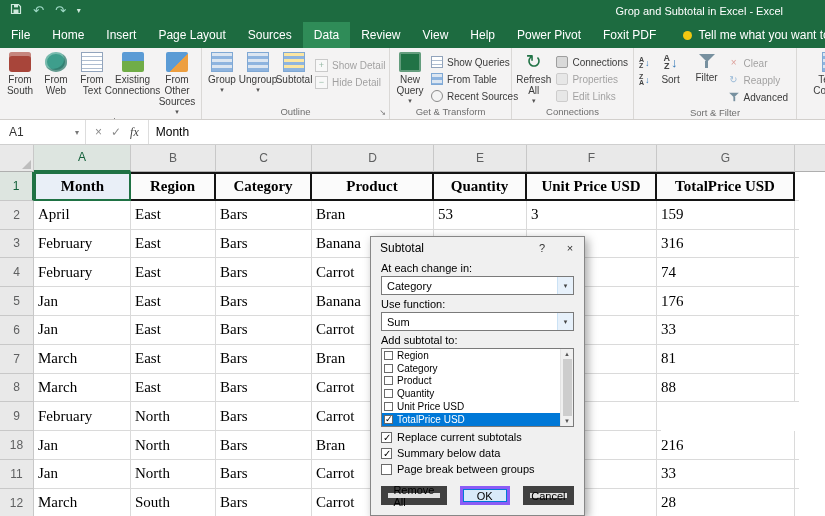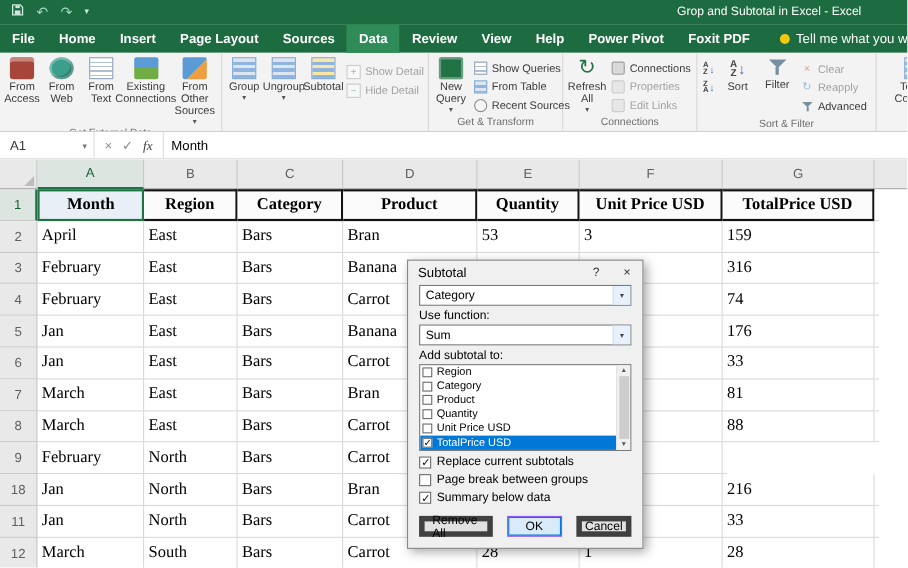--- a/index.html
+++ b/index.html
@@ -9,21 +9,21 @@
   
   .titlebar{height:22px;background:#1D6B40;display:flex;align-items:center;color:#fff;position:relative;}
   .qat{display:flex;align-items:center;gap:11px;padding-left:10px;}
   .qbtn{font-size:13px;line-height:22px;color:#9FD9C6;cursor:default;}
   .qbtn.caret{font-size:8px;color:#CFE8DC;}
   .title-text{position:absolute;right:42px;font-size:11px;color:#FFF;white-space:nowrap;}
 
   
   .tabrow{height:26px;background:#1D6B40;display:flex;align-items:stretch;color:#fff;font-size:12px;}
   .tabs-holder{display:flex;}
-  .tab{padding:0 11px;line-height:26px;white-space:nowrap;cursor:default;font-weight:bold;}
+  .tab{padding:0 11px;line-height:26px;white-space:nowrap;cursor:default;}
   .tab.active{background:#2F8C58;}
   .tellme{display:flex;align-items:center;gap:6px;margin-left:16px;font-size:12px;white-space:nowrap;}
   .bulb{width:9px;height:9px;border-radius:50%;background:#F2C811;display:inline-block;}
 
   
   .ribbon{height:71px;background:#F4F3F3;border-bottom:1px solid #D2CFCC;display:flex;align-items:stretch;overflow:hidden;}
   .rgroup{display:flex;flex-direction:column;border-right:1px solid #DAD8D6;box-sizing:border-box;flex:none;}
   .rbody{flex:1;display:flex;align-items:flex-start;padding:3px 2px 0;}
   .rlabel{height:14px;line-height:14px;font-size:9.5px;color:#6E6E6E;text-align:center;white-space:nowrap;
           display:flex;align-items:center;justify-content:center;gap:4px;position:relative;}
@@ -110,23 +110,23 @@
   .litem.selected{background:#0078D7;color:#fff;}
   .cb{width:9px;height:9px;background:#fff;border:1px solid #6A6A6A;flex:none;position:relative;box-sizing:border-box;}
   .cb.checked::after{content:"\2713";position:absolute;left:0;top:-2px;font-size:9px;color:#000;}
   .vscroll{position:absolute;right:0;top:0;bottom:0;width:13px;background:#F0F0F0;border-left:1px solid #E3E3E3;
            display:flex;flex-direction:column;align-items:center;font-size:6px;color:#555;box-sizing:border-box;padding:2px 0;}
   .vthumb{width:9px;flex:1;margin:2px 0;background:#CDCDCD;}
   .opt{display:flex;align-items:center;gap:5px;margin-top:4px;}
   .opt .cb{width:11px;height:11px;}
   .opt .cb.checked::after{font-size:10px;top:-1px;left:1px;}
   .dbtns{display:flex;justify-content:center;gap:13px;margin-top:11px;}
-  .dbtn{min-width:50px;height:19px;box-sizing:border-box;background:#E1E1E1;border:5px solid #404040;
+  .dbtn{min-width:50px;height:19px;box-sizing:border-box;background:#E1E1E1;border:7px solid #404040;
         display:flex;align-items:center;justify-content:center;font-size:11px;padding:0 7px;cursor:default;}
-  .dbtn.default{border:1px solid #8b5cf6;box-shadow:inset 0 0 0 1px #0078D7;background:#D9EAF9;}
+  .dbtn.default{border:3px solid #8b5cf6;box-shadow:inset 0 0 0 1px #0078D7;background:#D9EAF9;}
 </style>
 </head>
 <body>
 
 <div class="titlebar">
   <div class="qat">
     <span class="qbtn">
       <svg width="12" height="12" viewBox="0 0 12 12">
           <path d="M1.5 1.5h7l2 2v7h-9z" fill="none" stroke="#CFE8DC" stroke-width="1.2"></path>
           <rect x="3.5" y="6.5" width="5" height="4" fill="#CFE8DC"></rect>
@@ -170,21 +170,21 @@
     <span>Tell me what you want to do</span>
   </div>
 </div>
 
 <div class="ribbon">
 
   <div class="rgroup" style="width:202px">
     <div class="rbody">
       <div class="bigbtn">
         <span class="i22 ic-access"></span>
-        <span class="blabel">From Access</span>
+        <span class="blabel">From South</span>
       </div>
       <div class="bigbtn">
         <span class="i22 ic-web"></span>
         <span class="blabel">From Web</span>
       </div>
       <div class="bigbtn">
         <span class="i22 ic-doc"></span>
         <span class="blabel">From Text</span>
       </div>
       <div class="bigbtn">
@@ -221,20 +221,24 @@
       <div class="smcol" style="padding-top:7px">
         <div class="smbtn dis">
           <span class="pm">+</span>
           <span>Show Detail</span>
         </div>
         <div class="smbtn dis">
           <span class="pm">−</span>
           <span>Hide Detail</span>
         </div>
       </div>
+    </div>
+    <div class="rlabel">
+      <span>Outline</span>
+      <span class="launcher">↘</span>
     </div>
   </div>
 
   <div class="rgroup" style="width:122px">
     <div class="rbody">
       <div class="bigbtn">
         <span class="i22 ic-query"></span>
         <span class="blabel">New Query</span>
         <span class="caret-i">▾</span>
       </div>
@@ -530,20 +534,21 @@
 
 <div class="dialog">
   <div class="dtitle">
     <span>Subtotal</span>
     <span class="dctl">
       <span>?</span>
       <span>×</span>
     </span>
   </div>
   <div class="dbody">
+    <div class="dlabel">At each change in:</div>
     <div class="combo">
       <span class="cvalue">Category</span>
       <span class="carrow">▾</span>
     </div>
     <div class="dlabel">Use function:</div>
     <div class="combo">
       <span class="cvalue">Sum</span>
       <span class="carrow">▾</span>
     </div>
     <div class="dlabel">Add subtotal to:</div>
@@ -587,27 +592,27 @@
       </div>
     </div>
     <div>
 
         <div class="opt">
           <span class="cb checked"></span>
           <span>Replace current subtotals</span>
         </div>
 
         <div class="opt">
+          <span class="cb checked"></span>
+          <span>Summary below data</span>
+        </div>
+
+        <div class="opt">
           <span class="cb"></span>
           <span>Page break between groups</span>
-        </div>
-
-        <div class="opt">
-          <span class="cb checked"></span>
-          <span>Summary below data</span>
         </div>
       </div>
     <div class="dbtns">
       <div class="dbtn">Remove All</div>
       <div class="dbtn default">OK</div>
       <div class="dbtn">Cancel</div>
     </div>
   </div>
 </div>
 

